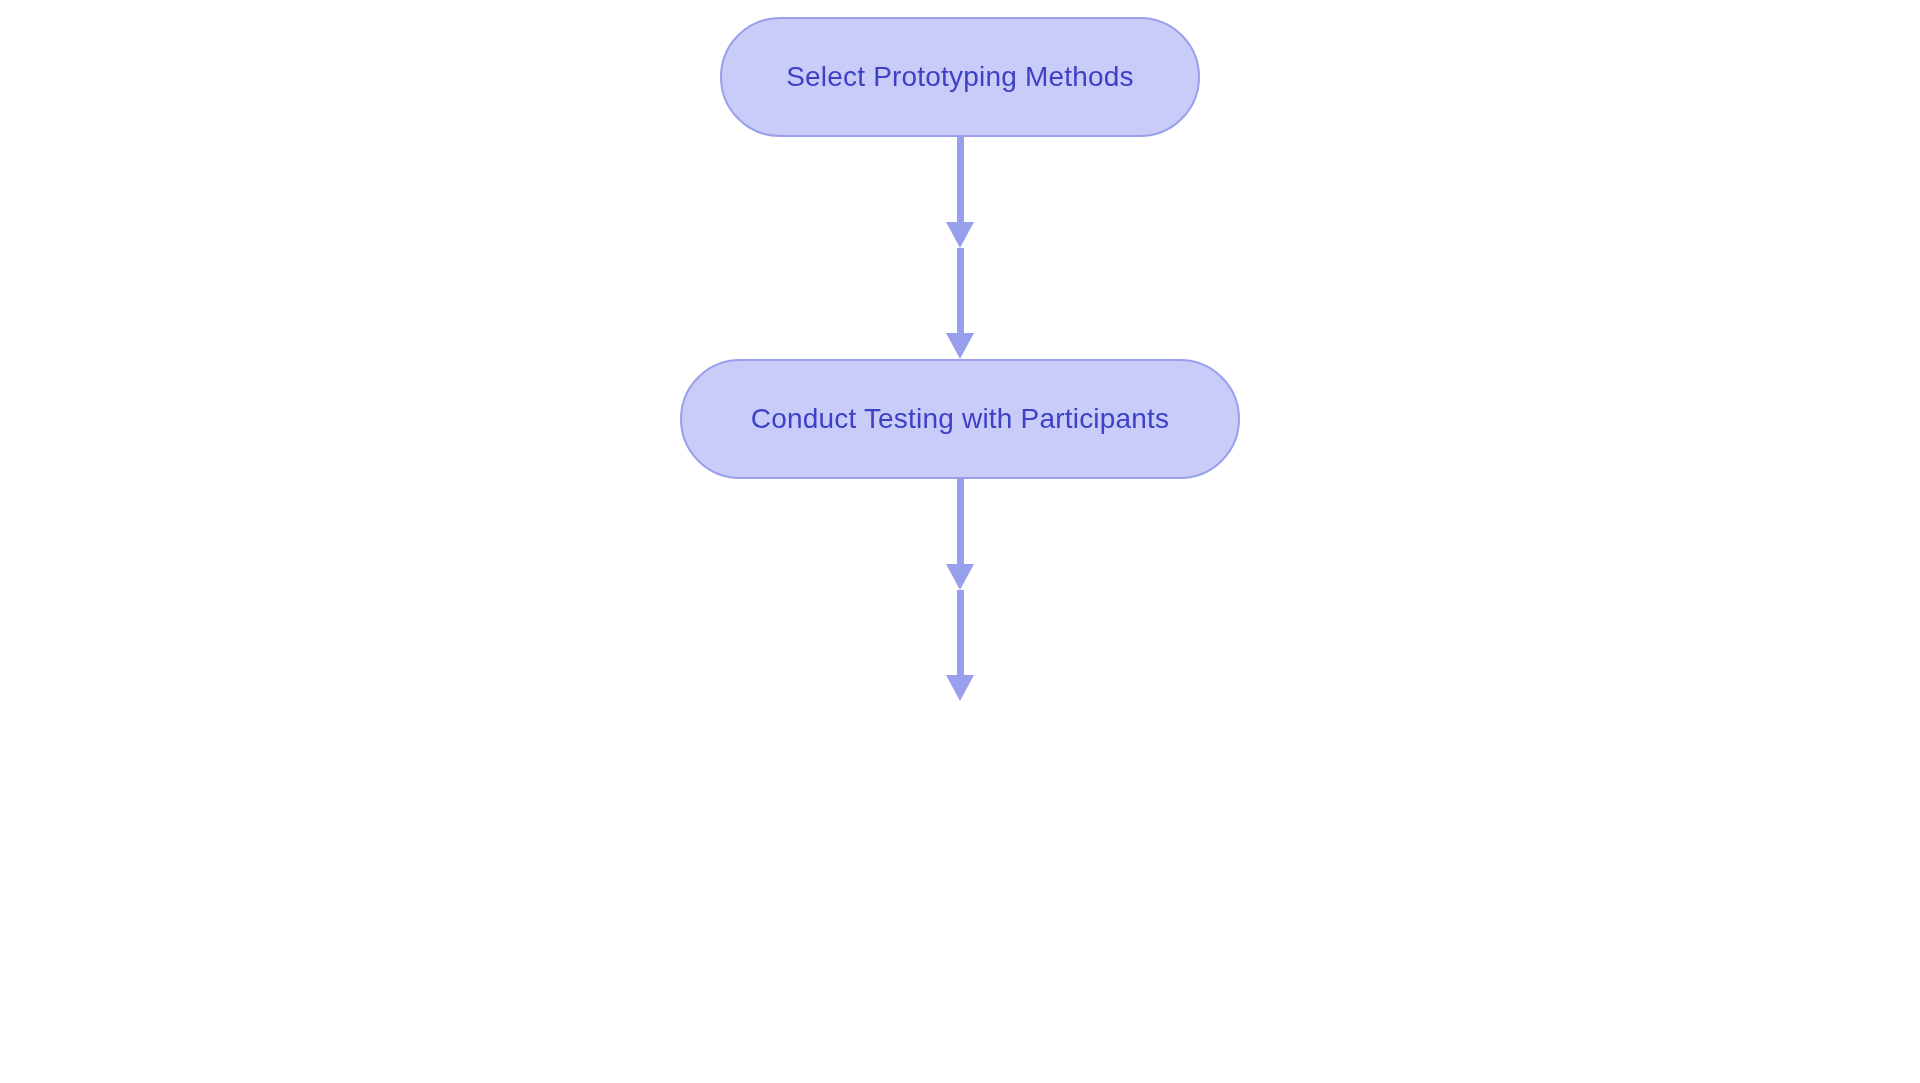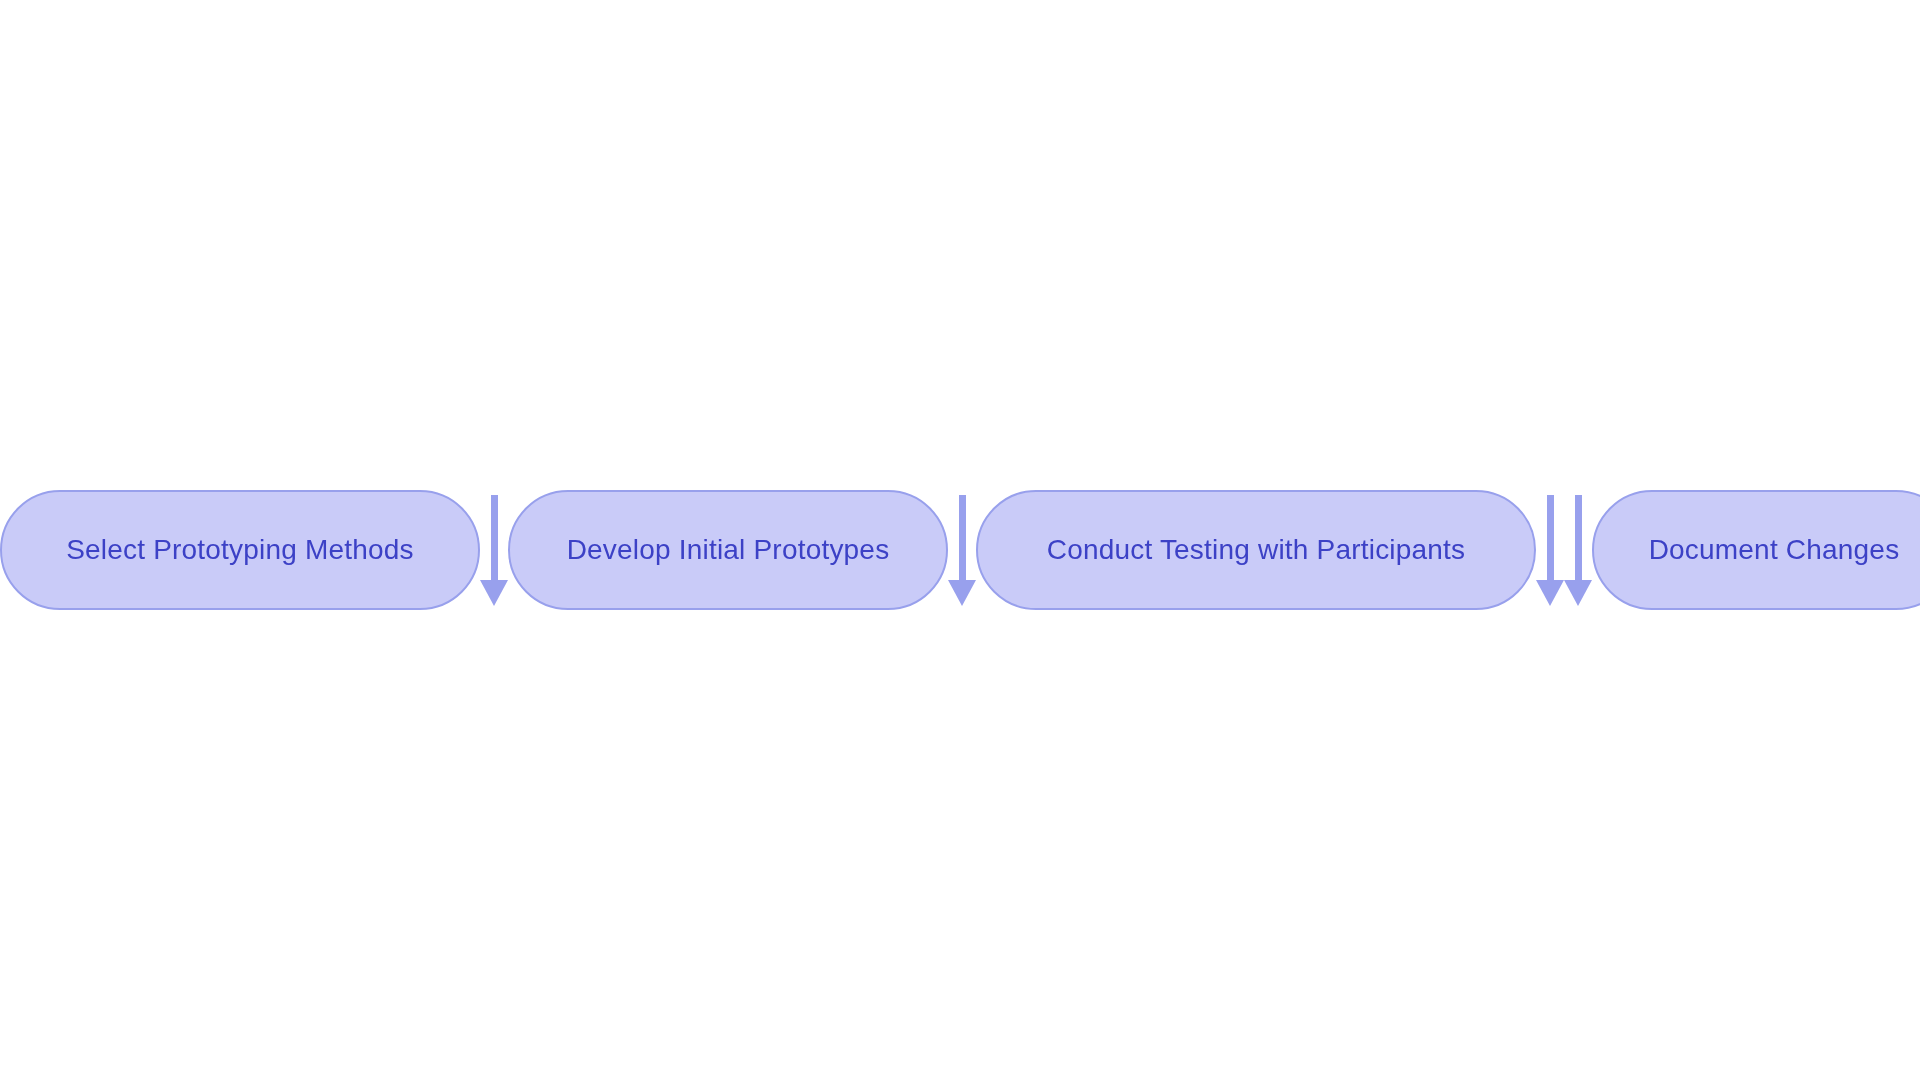--- a/index.html
+++ b/index.html
@@ -10,21 +10,21 @@
     background: var(--bg, #ffffff);
     font-family: "Liberation Sans", "DejaVu Sans", sans-serif;
     overflow: hidden;
   }
 
   .canvas {
     position: relative;
     width: 1920px;
     height: 1083px;
     display: flex;
-    flex-direction: row;
+    flex-direction: column;
     align-items: center;
     padding-top: 17px;
   }
 
   .node {
     height: 120px;
     border-radius: 60px;
     background: var(--node-fill, #c9cbf8);
     border: 2px solid var(--node-border, #98a0ec);
     color: var(--node-text, #3c41c6);
@@ -73,35 +73,33 @@
 
 <div class="canvas">
 
   <div class="node node-1">Select Prototyping Methods</div>
 
   <div class="arrow">
     <div class="arrow-line"></div>
     <div class="arrow-head"></div>
   </div>
 
-  <div class="node node-2">Develop Initial Prototypes</div>
 
   <div class="arrow">
     <div class="arrow-line"></div>
     <div class="arrow-head"></div>
   </div>
 
   <div class="node node-3">Conduct Testing with Participants</div>
 
   <div class="arrow">
     <div class="arrow-line"></div>
     <div class="arrow-head"></div>
   </div>
 
 
   <div class="arrow">
     <div class="arrow-line"></div>
     <div class="arrow-head"></div>
   </div>
 
-  <div class="node node-5">Document Changes</div>
 
 </div>
 
 </body></html>

